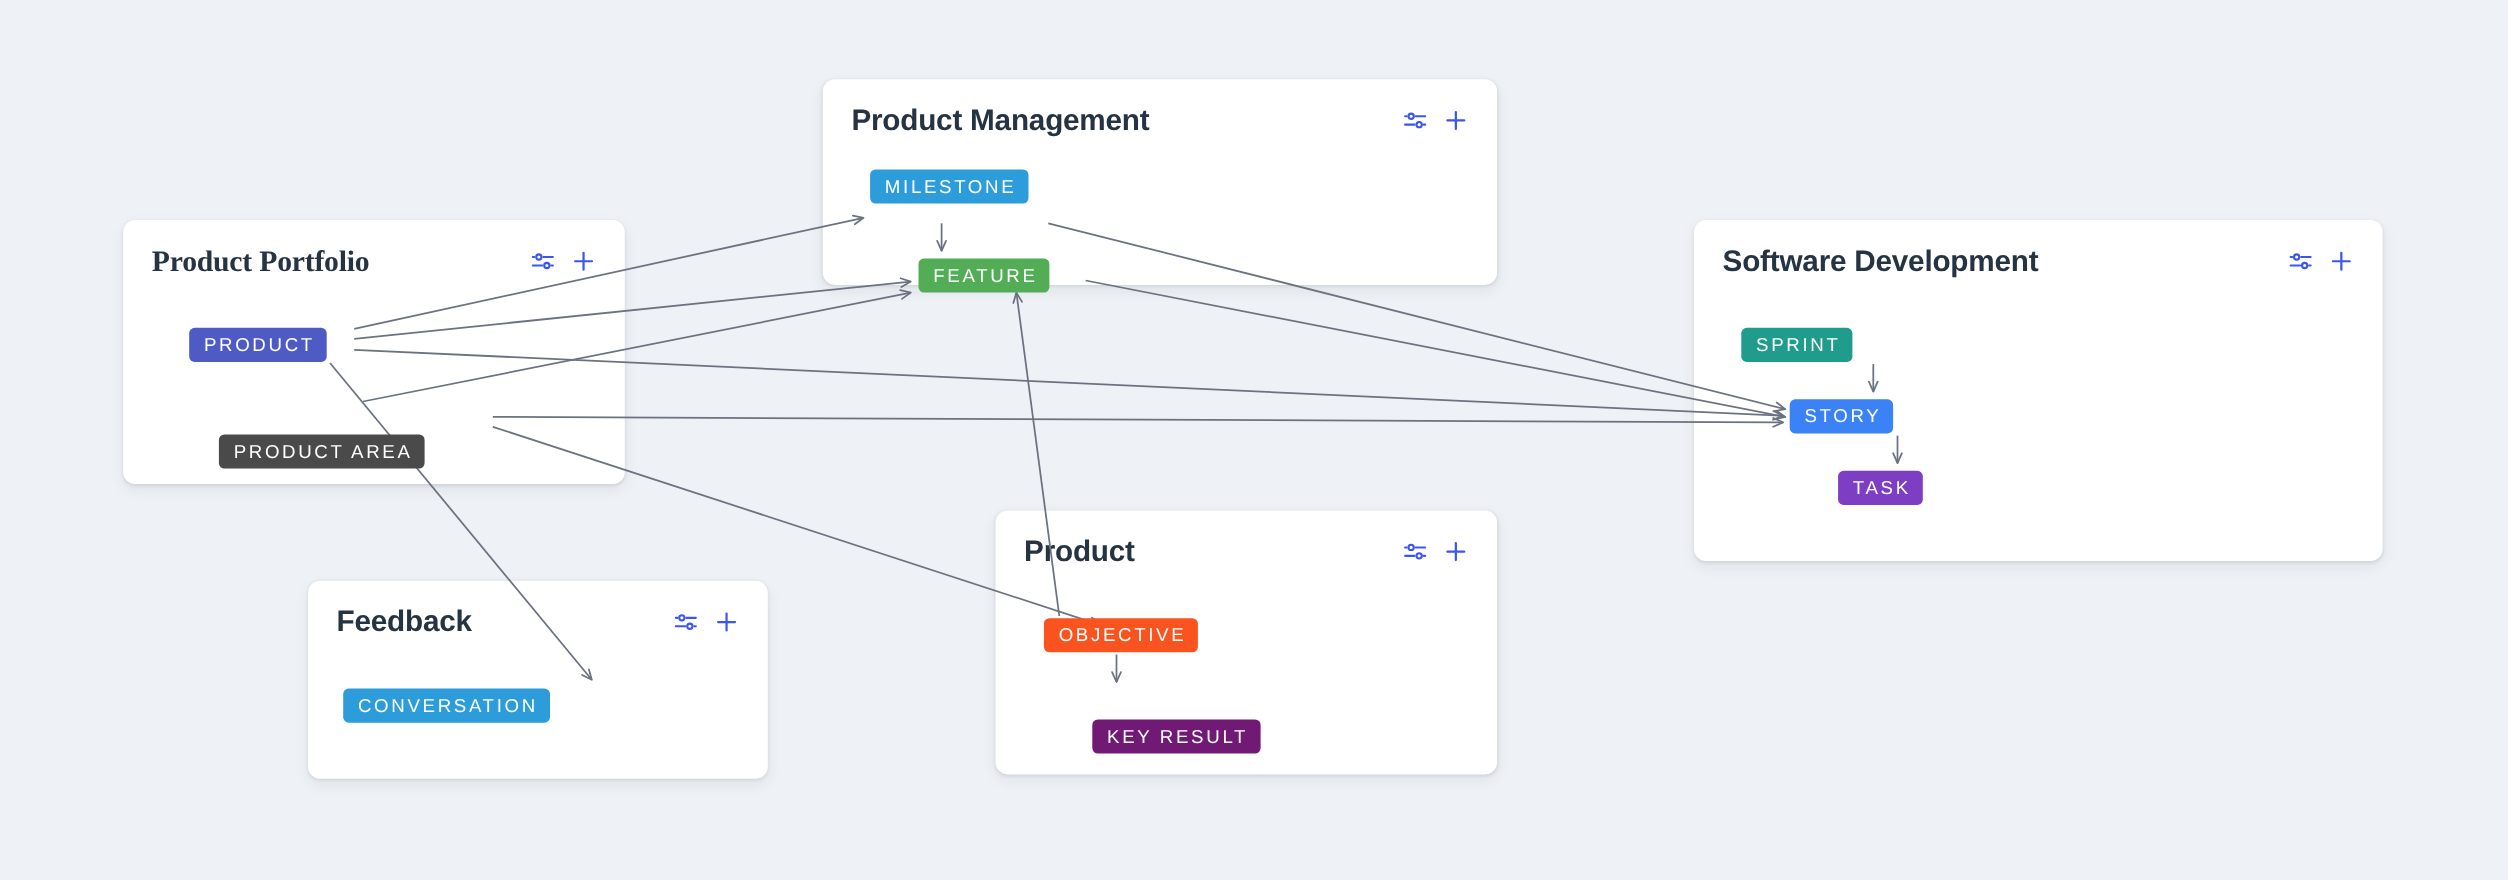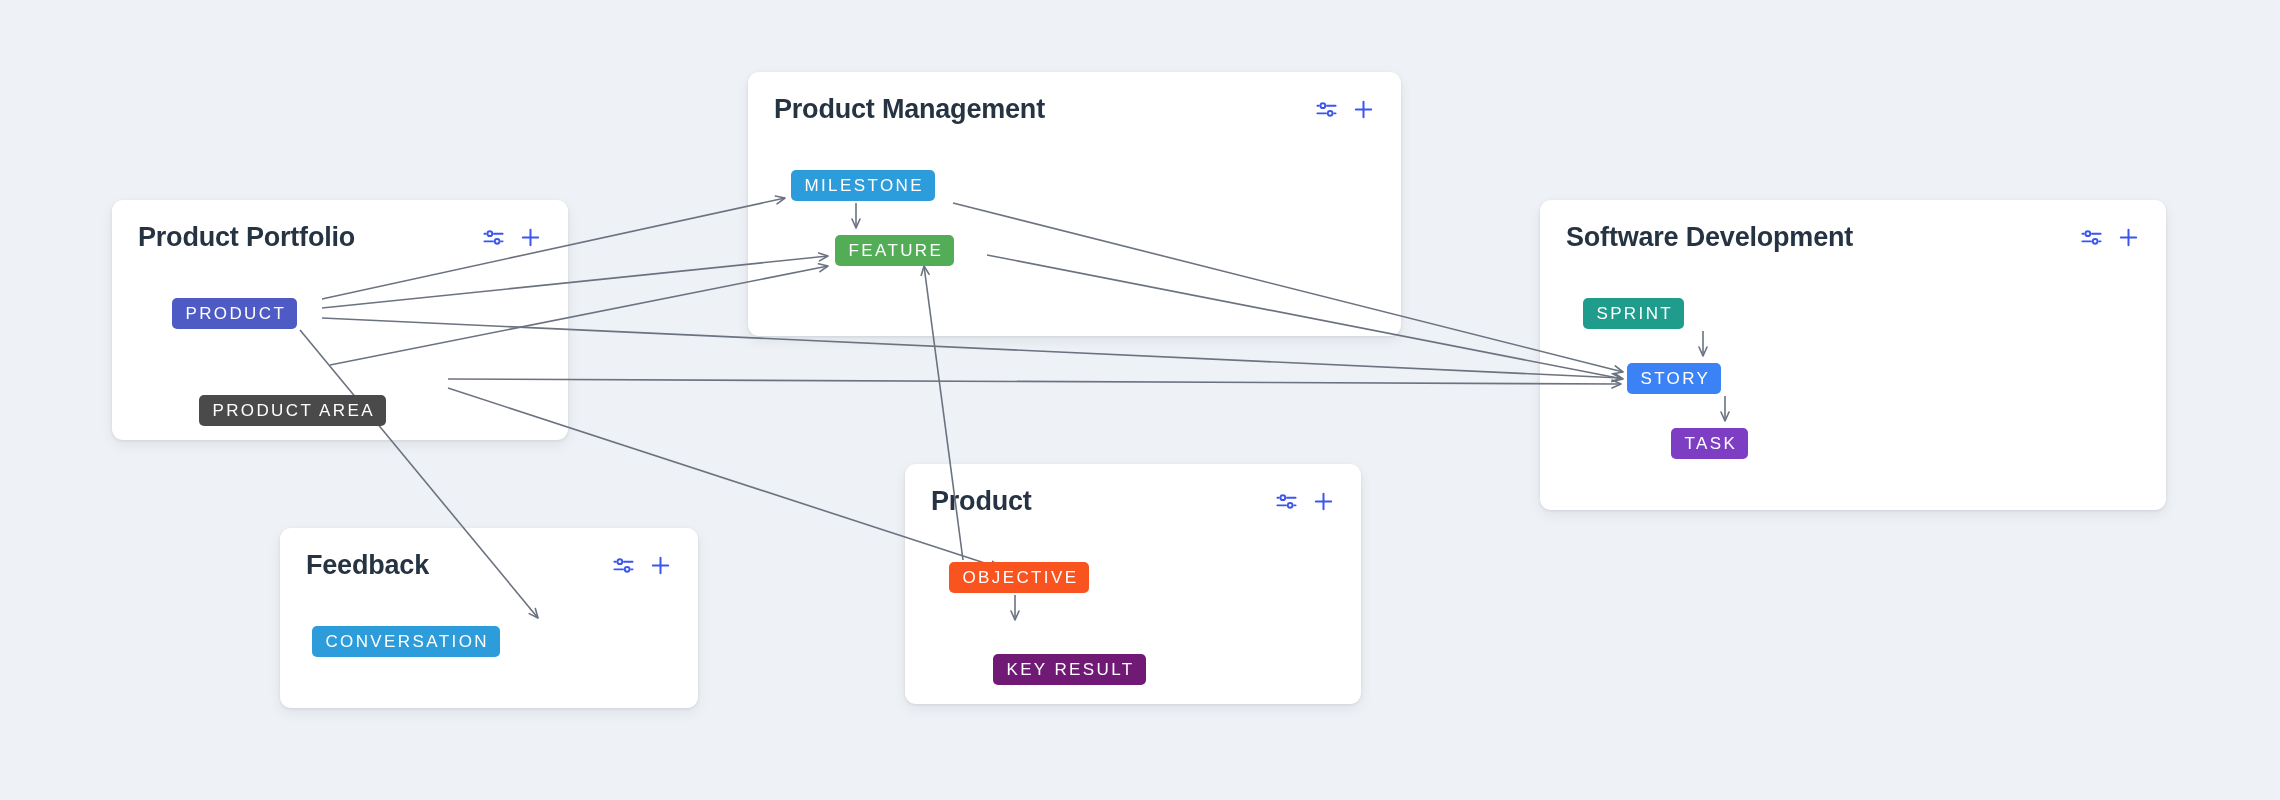--- a/index.html
+++ b/index.html
@@ -106,21 +106,21 @@
         <path d="M 953 203 L 1623 372" fill="none" stroke="#6b7280" stroke-width="1.6" marker-end="url(#arrow)"></path>
         <path d="M 987 255 L 1623 379" fill="none" stroke="#6b7280" stroke-width="1.6" marker-end="url(#arrow)"></path>
         <path d="M 963 560 L 924 266" fill="none" stroke="#6b7280" stroke-width="1.6" marker-end="url(#arrow)"></path>
         <path d="M 1015 595 L 1015 620" fill="none" stroke="#6b7280" stroke-width="1.6" marker-end="url(#arrow)"></path>
         <path d="M 1703 331 L 1703 356" fill="none" stroke="#6b7280" stroke-width="1.6" marker-end="url(#arrow)"></path>
         <path d="M 1725 396 L 1725 421" fill="none" stroke="#6b7280" stroke-width="1.6" marker-end="url(#arrow)"></path>
       </g>
   </svg>
 
   <div id="cards-layer">
-      <div class="card" style="left: 112px; top: 200px; width: 456px; height: 240px;">
+      <div class="card" style="left: 112px; top: 200px; width: 456px; height: 240px; font-family: Liberation Serif, serif;">
         <div class="card-header">
           <div class="card-title">Product Portfolio</div>
           <div class="card-actions">
             <span class="icon-btn">
               <svg width="23" height="23" viewBox="0 0 24 24" fill="none" stroke="#3b55ef" stroke-width="2" stroke-linecap="round">
                 <line x1="2.5" y1="8" x2="4" y2="8"></line>
                 <line x1="12.5" y1="8" x2="21.5" y2="8"></line>
                 <circle cx="8.2" cy="8" r="2.5" fill="none"></circle>
                 <line x1="2.5" y1="16" x2="11.5" y2="16"></line>
                 <line x1="20" y1="16" x2="21.5" y2="16"></line>
@@ -129,21 +129,21 @@
             </span>
             <span class="icon-btn">
               <svg width="23" height="23" viewBox="0 0 24 24" fill="none" stroke="#3b55ef" stroke-width="2.1" stroke-linecap="round">
                 <line x1="12" y1="4" x2="12" y2="20"></line>
                 <line x1="4" y1="12" x2="20" y2="12"></line>
               </svg>
             </span>
           </div>
         </div>
       </div>
-      <div class="card" style="left: 748px; top: 72px; width: 613px; height: 264px; padding-left: 40px;">
+      <div class="card" style="left: 748px; top: 72px; width: 613px; height: 187px;">
         <div class="card-header">
           <div class="card-title">Product Management</div>
           <div class="card-actions">
             <span class="icon-btn">
               <svg width="23" height="23" viewBox="0 0 24 24" fill="none" stroke="#3b55ef" stroke-width="2" stroke-linecap="round">
                 <line x1="2.5" y1="8" x2="4" y2="8"></line>
                 <line x1="12.5" y1="8" x2="21.5" y2="8"></line>
                 <circle cx="8.2" cy="8" r="2.5" fill="none"></circle>
                 <line x1="2.5" y1="16" x2="11.5" y2="16"></line>
                 <line x1="20" y1="16" x2="21.5" y2="16"></line>
@@ -225,21 +225,21 @@
                 <line x1="4" y1="12" x2="20" y2="12"></line>
               </svg>
             </span>
           </div>
         </div>
       </div>
     </div>
 
 <div class="pill" style="left: 172px; top: 298px; background: rgb(79, 91, 196);">PRODUCT</div>
     <div class="pill" style="left: 199px; top: 363px; background: rgb(74, 74, 74); margin-top: 32px;">PRODUCT AREA</div>
-    <div class="pill" style="left: 791px; top: 170px; background: rgb(45, 156, 219);">MILESTONE</div>
+    <div class="pill" style="left: 791px; top: 154px; background: rgb(45, 156, 219);">MILESTONE</div>
     <div class="pill" style="left: 835px; top: 235px; background: rgb(83, 173, 87);">FEATURE</div>
     <div class="pill" style="left: 1583px; top: 298px; background: rgb(31, 156, 139);">SPRINT</div>
     <div class="pill" style="left: 1627px; top: 363px; background: #3b82f6;">STORY</div>
     <div class="pill" style="left: 1671px; top: 428px; background: rgb(126, 62, 196);">TASK</div>
     <div class="pill" style="left: 949px; top: 562px; background: rgb(249, 83, 31);">OBJECTIVE</div>
     <div class="pill" style="left: 993px; top: 654px; background: #701a75;">KEY RESULT</div>
     <div class="pill" style="left: 312px; top: 626px; background: rgb(45, 156, 219);">CONVERSATION</div>
   </div>
 
 </body></html>

